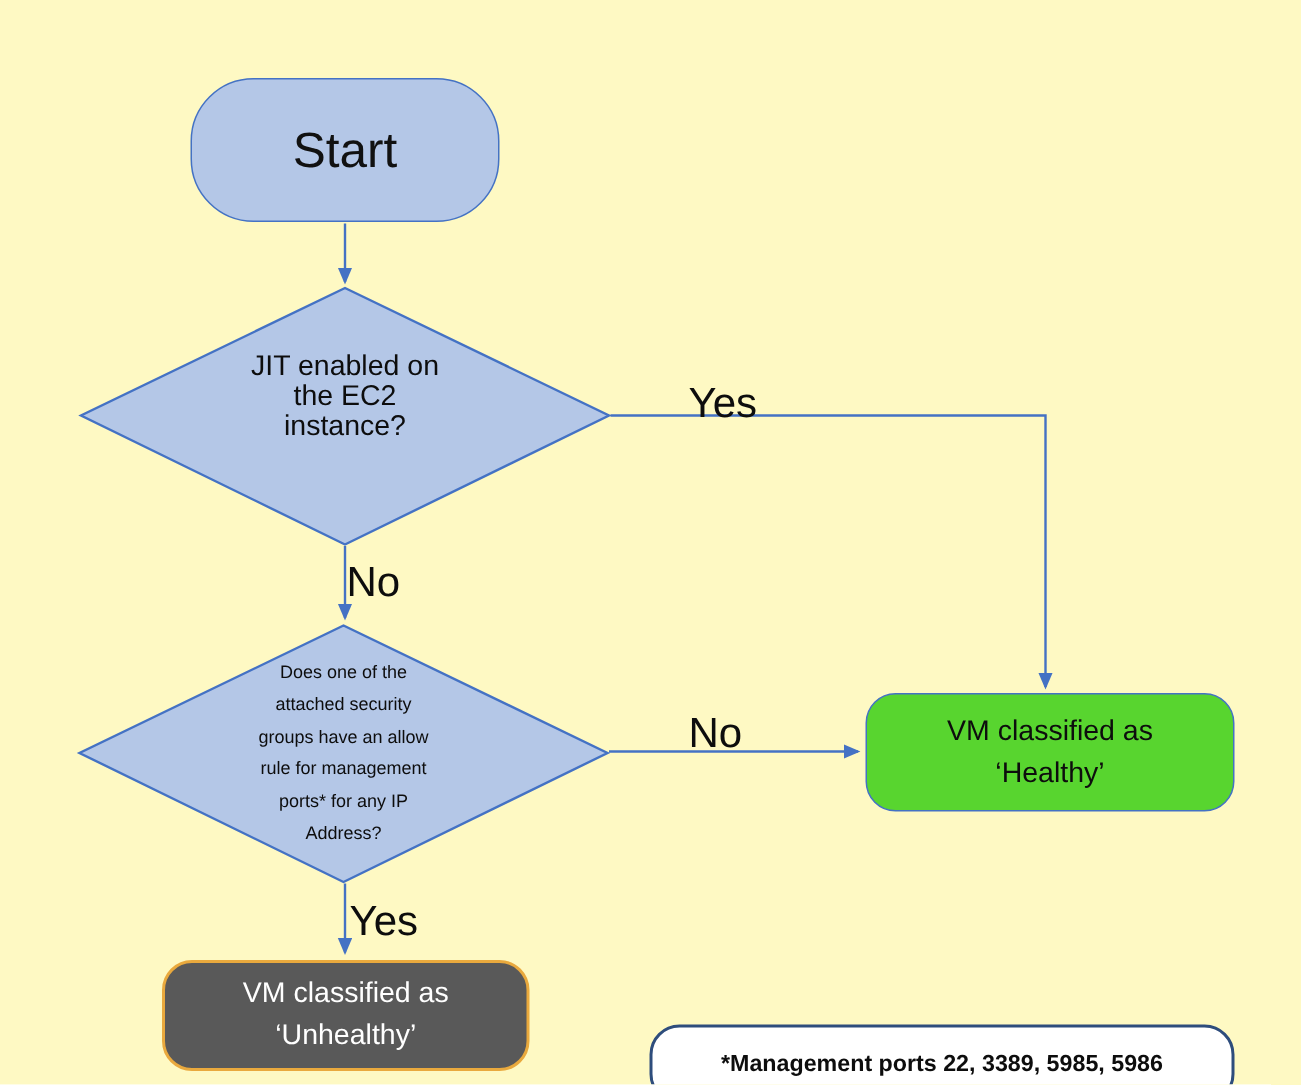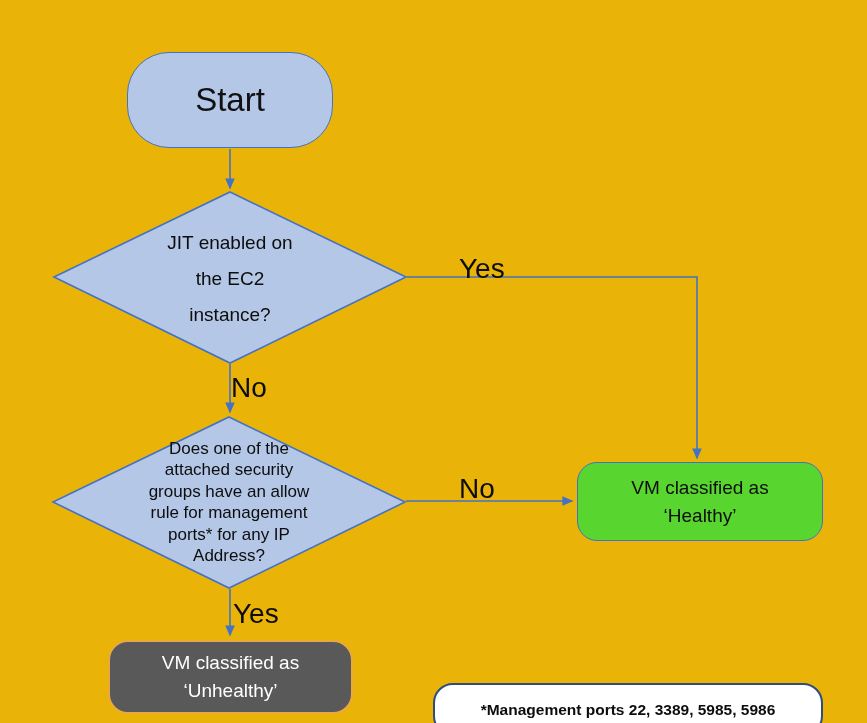--- a/index.html
+++ b/index.html
@@ -1,20 +1,20 @@
 <!DOCTYPE html>
 <html><head>
 <meta charset="utf-8">
 <style>
   html, body { margin: 0; padding: 0; background: #ffffff; }
   .canvas {
     position: relative;
     width: 867px;
     height: 723px;
-    background: #eab308;
+    background: #fef9c3;
     font-family: "Liberation Sans", sans-serif;
     color: #0d0d0d;
     overflow: hidden;
   }
   .layer { position: absolute; left: 0; top: 0; }
 
   svg .node { stroke: #4472c4; stroke-width: 1.6; }
   svg .edge { stroke: #4472c4; stroke-width: 1.6; fill: none; marker-end: url(#arrow); }
   #arrow path { fill: #4472c4; }
 
@@ -64,22 +64,22 @@
   }
   .dtext {
     position: absolute;
     display: flex;
     align-items: center;
     justify-content: center;
     text-align: center;
     white-space: pre-line;
     color: #0d0d0d;
   }
-  .d1 { left: 130px; top: 224px; width: 200px; height: 110px; font-size: 19px; line-height: 36px; }
-  .d2 { left: 119px; top: 435px; width: 220px; height: 134px; font-size: 17px; line-height: 21.5px; }
+  .d1 { left: 130px; top: 210px; width: 200px; height: 110px; font-size: 19px; line-height: 20px; }
+  .d2 { left: 119px; top: 435px; width: 220px; height: 134px; font-size: 12px; line-height: 21.5px; }
 
   .edge-label {
     position: absolute;
     font-size: 28px;
     color: #0d0d0d;
     white-space: nowrap;
   }
   .yes1 { left: 459px; top: 253px; }
   .no1  { left: 231px; top: 372px; }
   .no2  { left: 459px; top: 473px; }

